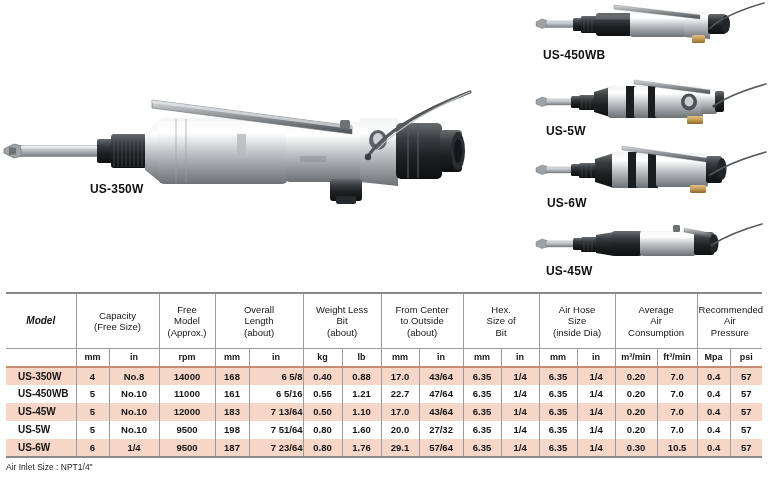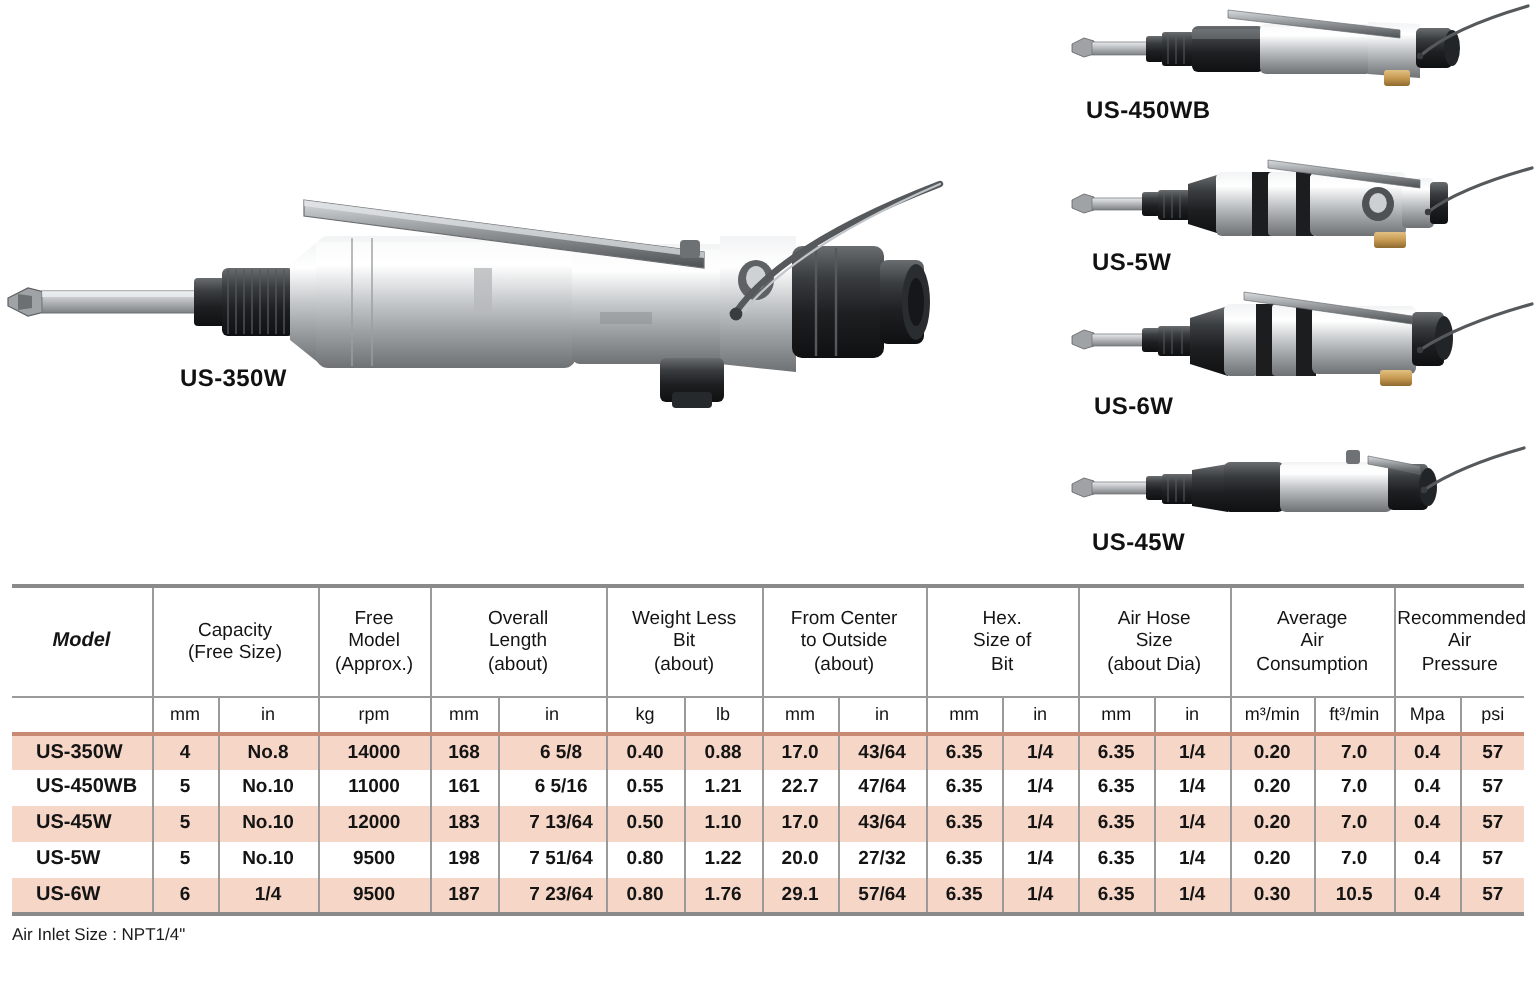--- a/index.html
+++ b/index.html
@@ -83,42 +83,42 @@
   }
   table.spec thead tr.grp th.first,
   table.spec tbody td.first,
   table.spec thead tr.units th.first { border-left: none; }
   table.spec thead tr.grp th.last,
   table.spec tbody td.last,
   table.spec thead tr.units th.last { border-right: none; }
 
   table.spec thead tr.units th {
     height: 17px;
-    font-weight: normal;
+    font-weight: bold;
     font-size: 9px;
     border-bottom: 2px solid #c98a74;
     vertical-align: middle;
     margin-left: 37px;
   }
 
   table.spec tbody tr { height: 18px; }
   table.spec tbody tr.odd td { background: #f6d6c7; }
   table.spec tbody tr.even td { background: #ffffff; }
   table.spec tbody td {
     font-weight: bold;
     font-size: 9.5px;
     vertical-align: middle;
   }
   table.spec tbody td.model {
     text-align: left;
     padding-left: 12px;
     font-size: 10px;
   }
   table.spec tbody td.lalign {
-    text-align: center;
+    text-align: right;
     padding-left: 9px;
   }
   table.spec tbody tr:last-child td {
     border-bottom: 2px solid #8a8a8a;
   }
 
   .footnote {
     font-size: 8.5px;
     color: #1a1a1a;
     padding: 4px 0 0 6px;
@@ -391,21 +391,21 @@
           <div>(about)</div>
         </th>
         <th colspan="2" class="grp-div">
           <div>Hex.</div>
           <div>Size of</div>
           <div>Bit</div>
         </th>
         <th colspan="2" class="grp-div">
           <div>Air Hose</div>
           <div>Size</div>
-          <div>(about Dia)</div>
+          <div>(inside Dia)</div>
         </th>
         <th colspan="2" class="grp-div">
           <div>Average</div>
           <div>Air</div>
           <div>Consumption</div>
         </th>
         <th colspan="2" class="grp-div last">
           <div>Recommended</div>
           <div>Air</div>
           <div>Pressure</div>
@@ -499,21 +499,21 @@
       </tr>
 
       <tr class="even">
         <td class="model first">US-5W</td>
         <td class="grp-div">5</td>
         <td>No.10</td>
         <td class="grp-div">9500</td>
         <td class="grp-div">198</td>
         <td class="lalign">7 51/64</td>
         <td class="grp-div">0.80</td>
-        <td>1.22</td>
+        <td>1.60</td>
         <td class="grp-div">20.0</td>
         <td>27/32</td>
         <td class="grp-div">6.35</td>
         <td>1/4</td>
         <td class="grp-div">6.35</td>
         <td>1/4</td>
         <td class="grp-div">0.20</td>
         <td>7.0</td>
         <td class="grp-div">0.4</td>
         <td class="last">57</td>

